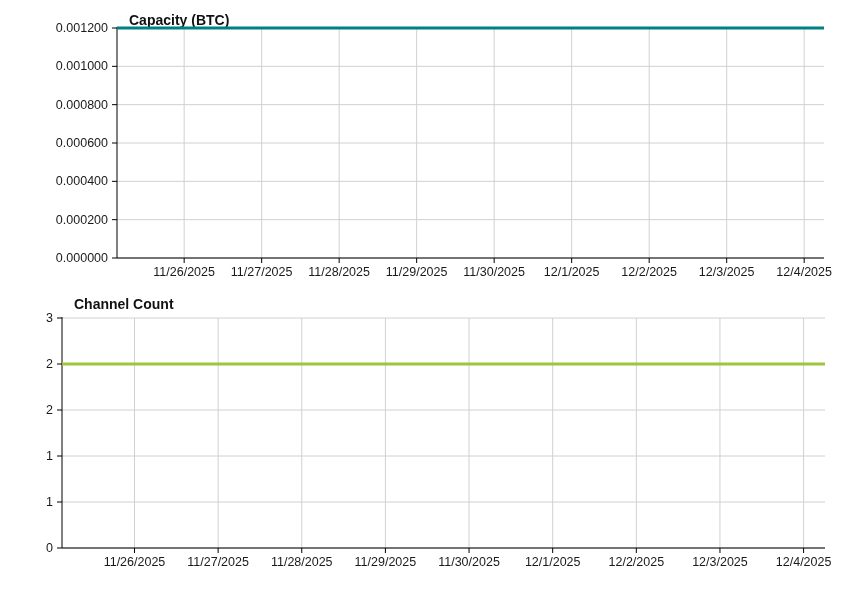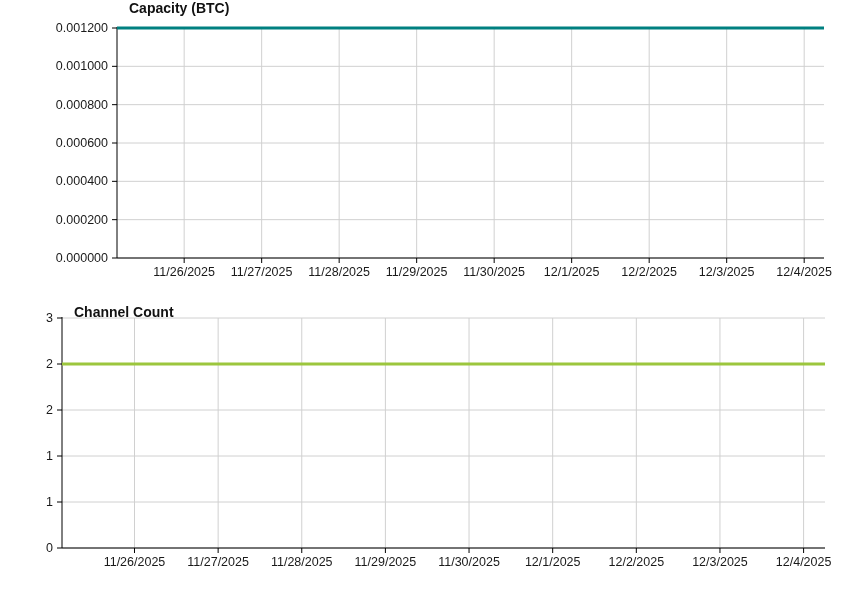--- a/index.html
+++ b/index.html
@@ -15,22 +15,22 @@
     background: #ffffff;
     overflow: hidden;
   }
   .chart-title {
     position: absolute;
     font-size: 14px;
     font-weight: bold;
     color: #111111;
     white-space: nowrap;
   }
-  #title-capacity { left: 129px; top: 0; }
-  #title-channel  { left: 74px;  top: 304px; }
+  #title-capacity { left: 129px; top: 12px; }
+  #title-channel  { left: 74px;  top: 296px; }
   #charts-svg {
     position: absolute;
     left: 0;
     top: 0;
   }
   text.tick-label {
     font-family: "Liberation Sans", sans-serif;
     font-size: 12.5px;
     fill: #1a1a1a;
   }

